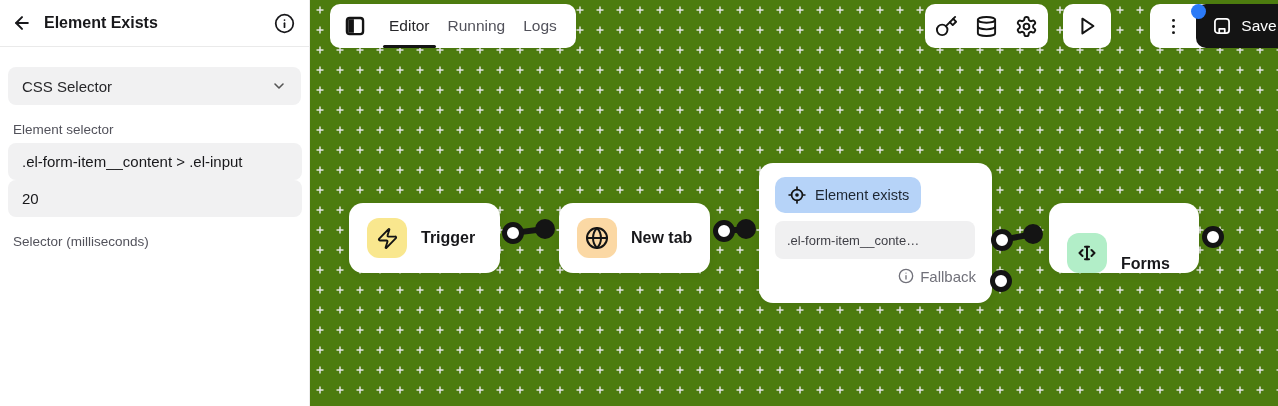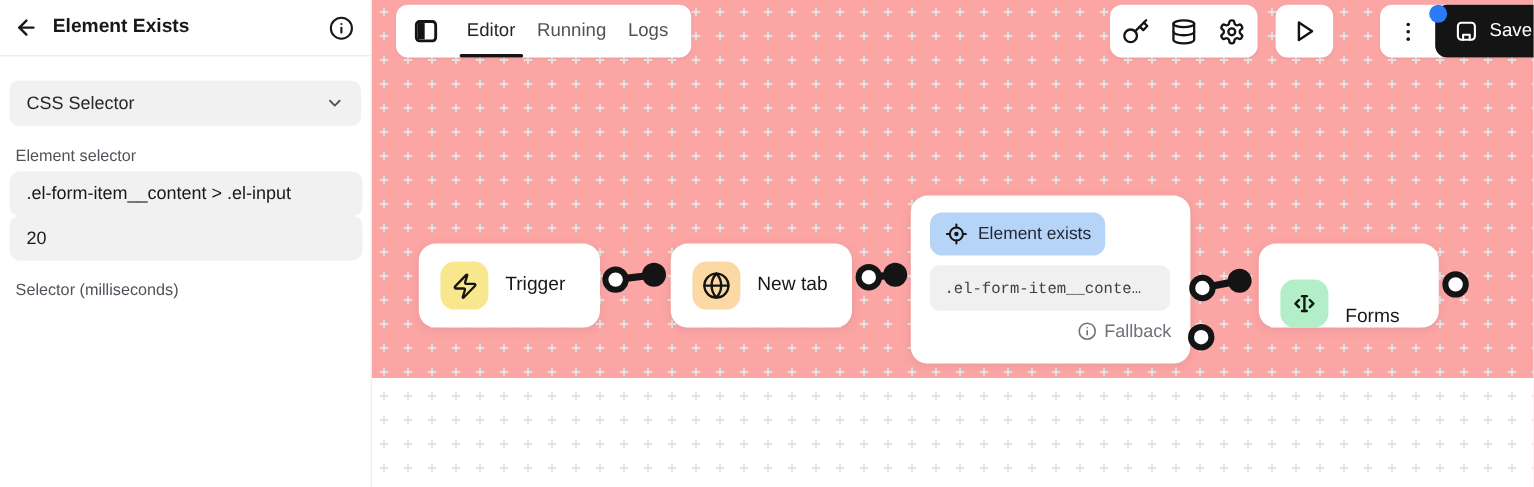--- a/index.html
+++ b/index.html
@@ -11,53 +11,53 @@
   .sb-header { display:flex; align-items:center; gap:12px; height:47px; padding:0 14px 0 12px; border-bottom:1px solid #eaeaea; }
   .sb-title { font-size:16px; font-weight:700; color:#18181b; }
   .icon-btn { background:none; border:none; cursor:pointer; display:flex; align-items:center; justify-content:center; color:#18181b; padding:0; }
   .sb-header .spacer { flex:1; }
   .select { margin:20px 8px 0; height:38px; background:#f1f1f2; border-radius:8px; display:flex; align-items:center; padding:0 14px; font-size:15px; color:#27272a; cursor:pointer; }
   .select .chev { margin-left:auto; color:#555; display:flex; }
   .field-label { margin:17px 13px 6px; font-size:13.5px; color:#52525b; }
   .text-input { display:block; width:294px; margin:0 8px; height:37px; background:#f1f1f2; border:none; border-radius:8px; padding:0 14px; font-size:15px; color:#18181b; font-family:"Liberation Sans", sans-serif; }
 
   
-  .canvas { position:absolute; left:310px; top:0; width:968px; height:315px; background:#fca5a5; }
+  .canvas { position:absolute; left:310px; top:0; width:968px; height:406px; background:#4d7c0f; }
   .grid-svg { position:absolute; left:0; top:0; }
 
   .card { position:absolute; background:#fff; border-radius:10px; box-shadow:0 1px 3px rgba(0,0,0,0.05); height:44px; top:4px; display:flex; align-items:center; }
 
   .tabs-card { left:20px; width:246px; padding:0 14px; gap:6px; }
   .tabs { display:flex; height:100%; align-items:stretch; margin-left:8px; }
   .tab { display:flex; align-items:center; padding:0 9px; font-size:15.5px; color:#52525b; cursor:pointer; position:relative; background:none; border:none; font-family:"Liberation Sans", sans-serif; }
   .tab.active { color:#27272a; font-weight:500; }
   .tab.active::after { content:""; position:absolute; left:3px; right:3px; bottom:0; height:3px; background:#141414; border-radius:2px; }
 
   .tools-card { left:615px; width:123px; justify-content:center; gap:17px; }
   .play-card { left:753px; width:48px; justify-content:center; }
   .menu-card { left:840px; width:143px; }
   .dots-btn { width:46px; height:44px; }
   .save-btn { margin-left:auto; height:44px; width:97px; background:#141414; color:#fff; border:none; border-radius:10px; display:flex; align-items:center; justify-content:center; gap:9px; font-size:15.5px; font-weight:500; cursor:pointer; font-family:"Liberation Sans", sans-serif; }
   .notif-dot { position:absolute; left:41px; top:0px; width:15px; height:15px; border-radius:50%; background:#2b7af7; z-index:3; }
 
   
   .node { position:absolute; background:#fff; border-radius:14px; box-shadow:0 2px 10px rgba(0,0,0,0.07); display:flex; align-items:center; gap:14px; padding:0 18px; height:70px; cursor:grab; }
   .node-icon { width:40px; height:40px; border-radius:12px; display:flex; align-items:center; justify-content:center; color:#141414; flex:none; }
-  .node-label { font-size:16px; font-weight:400; color:#18181b; white-space:nowrap; }
+  .node-label { font-size:16px; font-weight:700; color:#18181b; white-space:nowrap; }
 
   .node-trigger { left:39px; top:203px; width:151px; }
   .node-newtab { left:249px; top:203px; width:151px; }
   .node-forms { left:739px; top:203px; width:150px;align-items:flex-end; }
   .icon-trigger { background:#f9e78e; }
   .icon-newtab { background:#fbd8a4; }
   .icon-forms { background:#b2eec8; }
 
   .node-element { left:449px; top:163px; width:233px; height:140px; flex-direction:column; align-items:flex-start; justify-content:flex-start; gap:0; padding:14px 16px; }
   .el-badge { display:inline-flex; align-items:center; gap:8px; background:#b6d3f8; border-radius:10px; height:36px; padding:0 12px; font-size:14.5px; color:#1e2733; font-weight:500; }
-  .el-selector { margin-top:8px; width:200px; height:38px; background:#f0f0f1; border-radius:8px; display:flex; align-items:center; padding:0 12px; font-family:Liberation Mono, monospace; font-size:13px; color:#3f3f46; white-space:nowrap; overflow:hidden; }
+  .el-selector { margin-top:8px; width:200px; height:38px; background:#f0f0f1; border-radius:8px; display:flex; align-items:center; padding:0 12px; font-family:Liberation Sans, sans-serif; font-size:13px; color:#3f3f46; white-space:nowrap; overflow:hidden; }
   .el-fallback { margin-top:9px; align-self:flex-end; display:flex; align-items:flex-start; gap:6px; color:#71717a; font-size:15px; }
 
   
   .ring { position:absolute; width:22px; height:22px; border-radius:50%; background:#fff; border:5px solid #141414; z-index:2; cursor:crosshair; }
   .pdot { position:absolute; width:20px; height:20px; border-radius:50%; background:#141414; z-index:2; }
   .edge { position:absolute; height:6px; background:#141414; border-radius:3px; transform-origin:left center; z-index:1; }
 </style>
 </head>
 <body>
 

